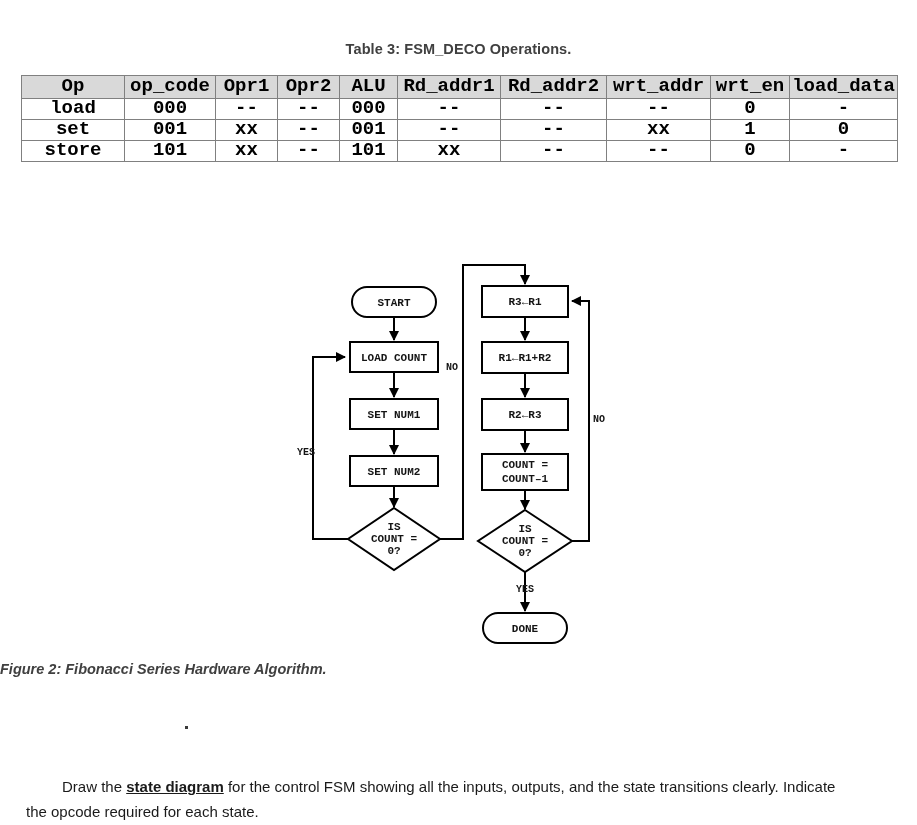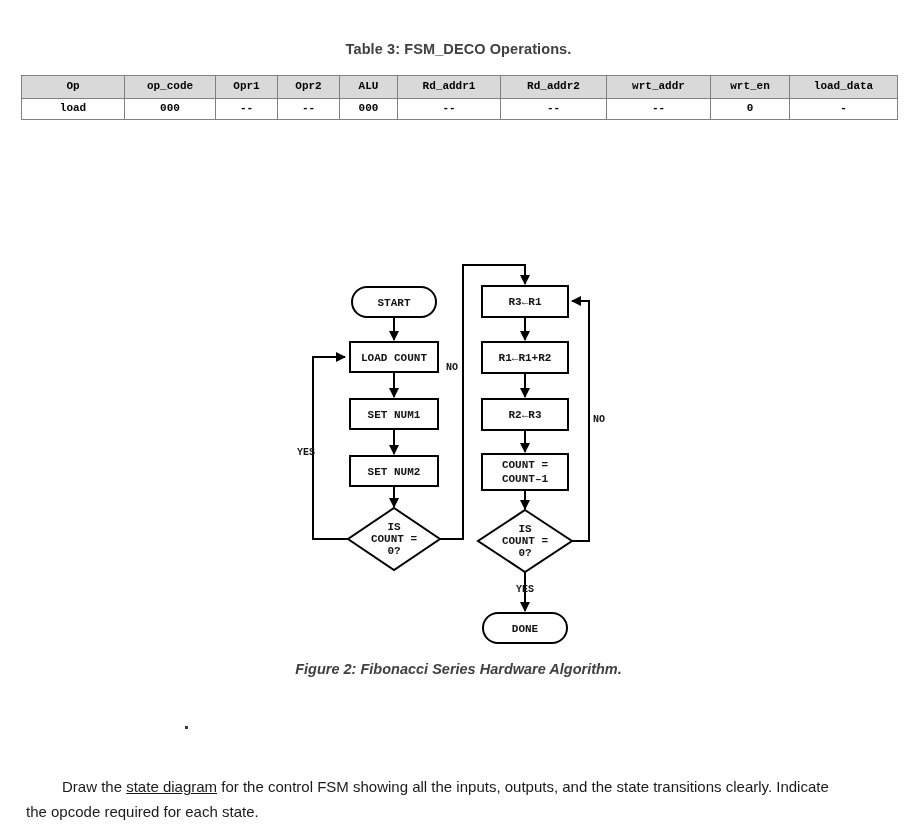--- a/index.html
+++ b/index.html
@@ -36,21 +36,21 @@
     position: absolute;
     left: 21px;
     top: 75px;
     width: 876px;
   }
   table.ops {
     border-collapse: collapse;
     width: 876px;
     table-layout: fixed;
     font-family: "Liberation Mono", monospace;
-    font-size: 11px;
+    font-size: 19px;
     font-weight: bold;
     padding-left: 46px;
   }
   table.ops th, table.ops td {
     border: 1px solid #808080;
     text-align: center;
     padding: 2px 0 3px 0;
     height: 15px;
     line-height: 15px;
     color: #000000;
@@ -107,21 +107,21 @@
     stroke-width: 2;
     fill: none;
   }
 
   
   #figure-caption {
     position: absolute;
     left: 0;
     top: 661px;
     width: 917px;
-    text-align: center;
+    text-align: left;
     font-family: "Liberation Sans", sans-serif;
     font-size: 14.5px;
     font-style: italic;
     font-weight: bold;
     color: #404040;
   }
 
   
   #stray-mark {
     position: absolute;
@@ -138,21 +138,21 @@
     left: 26px;
     top: 759px;
     width: 810px;
     font-family: "Liberation Sans", sans-serif;
     font-size: 15px;
     line-height: 25px;
     color: #1a1a1a;
     text-indent: 36px;
   }
   #question-paragraph .emph {
-    font-weight: normal;
+    font-weight: bold;
     text-decoration: underline;
   }
 </style>
 </head>
 <body>
 
 <div id="table-caption">Table 3: FSM_DECO Operations.</div>
 
 <div id="ops-table-wrap">
   <table class="ops">
@@ -188,20 +188,44 @@
         <td>000</td>
         <td>--</td>
         <td>--</td>
         <td>000</td>
         <td>--</td>
         <td>--</td>
         <td>--</td>
         <td>0</td>
         <td>-</td>
       </tr>
+      <tr>
+        <td>set</td>
+        <td>001</td>
+        <td>xx</td>
+        <td>--</td>
+        <td>001</td>
+        <td>--</td>
+        <td>--</td>
+        <td>xx</td>
+        <td>1</td>
+        <td>0</td>
+      </tr>
+      <tr>
+        <td>store</td>
+        <td>101</td>
+        <td>xx</td>
+        <td>--</td>
+        <td>101</td>
+        <td>xx</td>
+        <td>--</td>
+        <td>--</td>
+        <td>0</td>
+        <td>-</td>
+      </tr>
     </tbody>
   </table>
 </div>
 
 <div id="flowchart">
 <svg width="917" height="385" viewBox="0 0 917 385" xmlns="http://www.w3.org/2000/svg">
   <defs>
     <marker id="arrow" viewBox="0 0 10 10" refX="9" refY="5" markerWidth="5" markerHeight="5" orient="auto-start-reverse">
       <path d="M 0 0 L 10 5 L 0 10 z" fill="#000000"></path>
     </marker>

